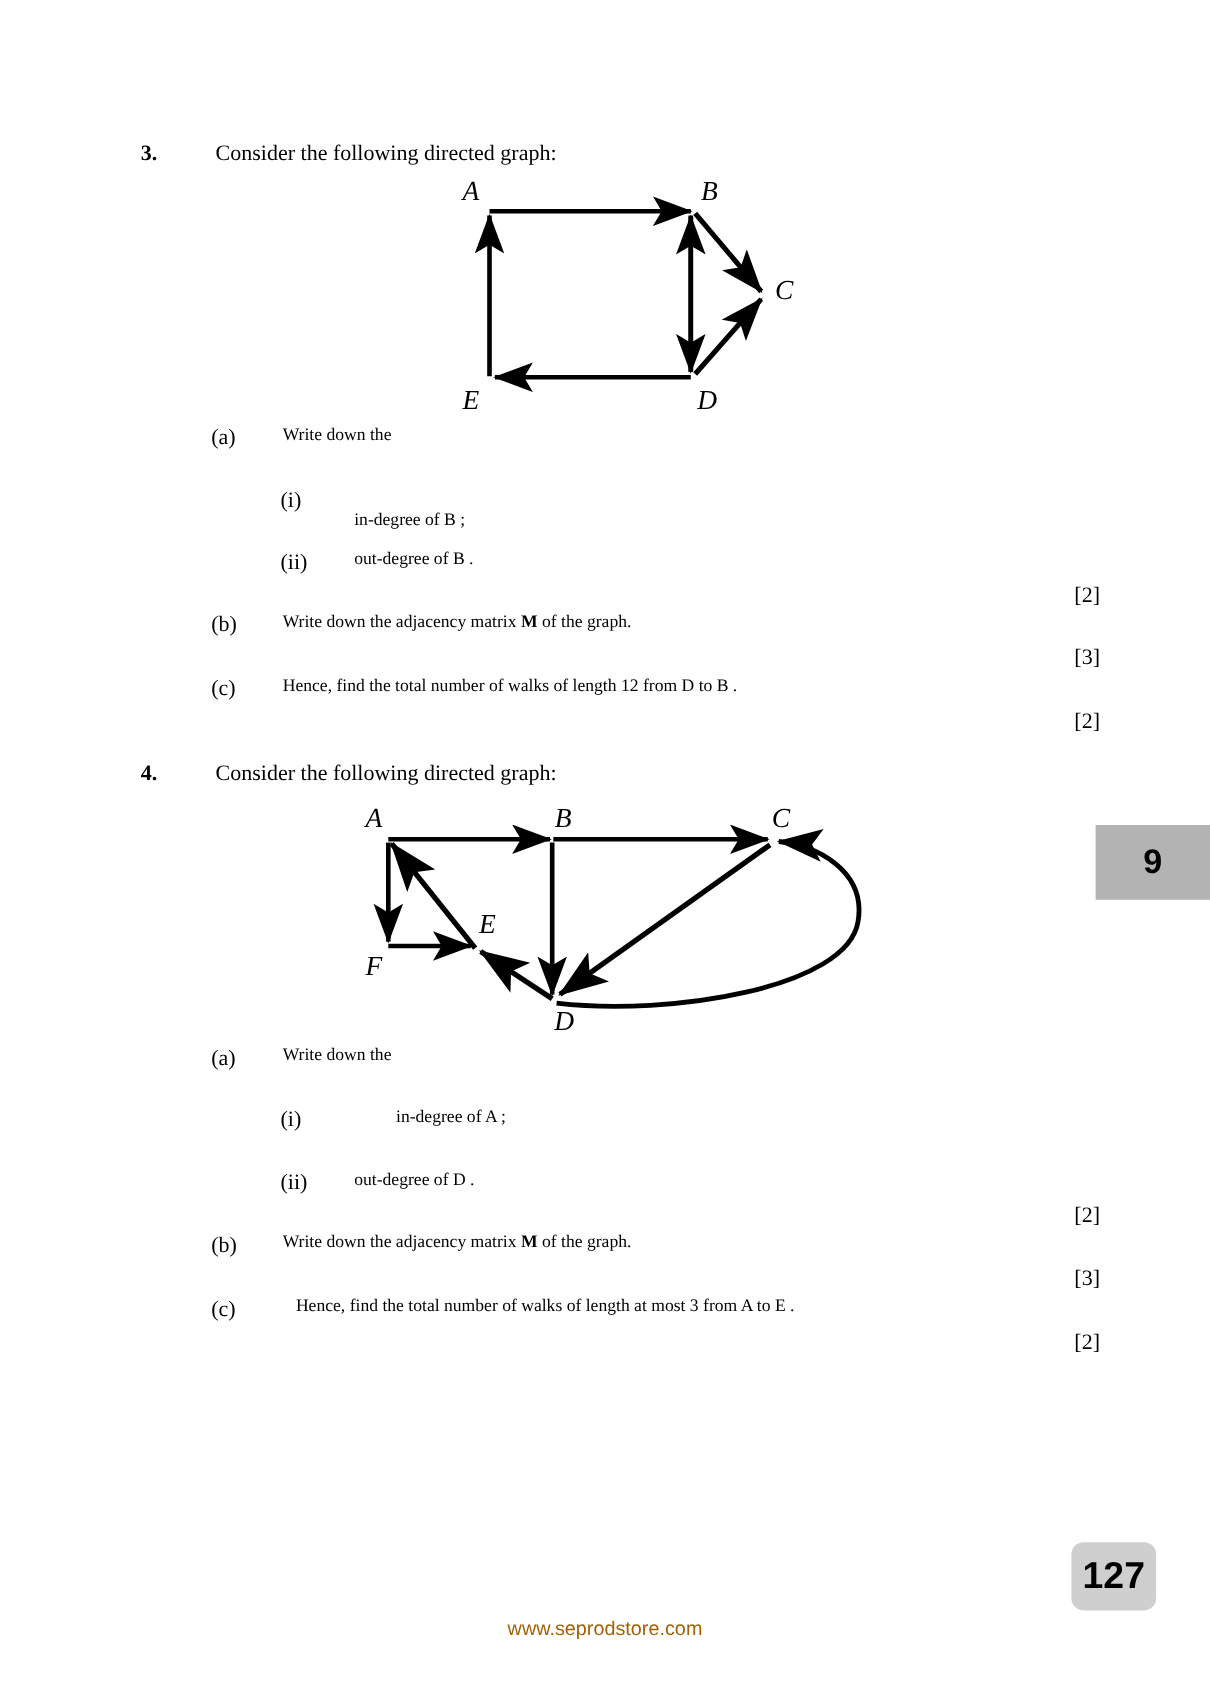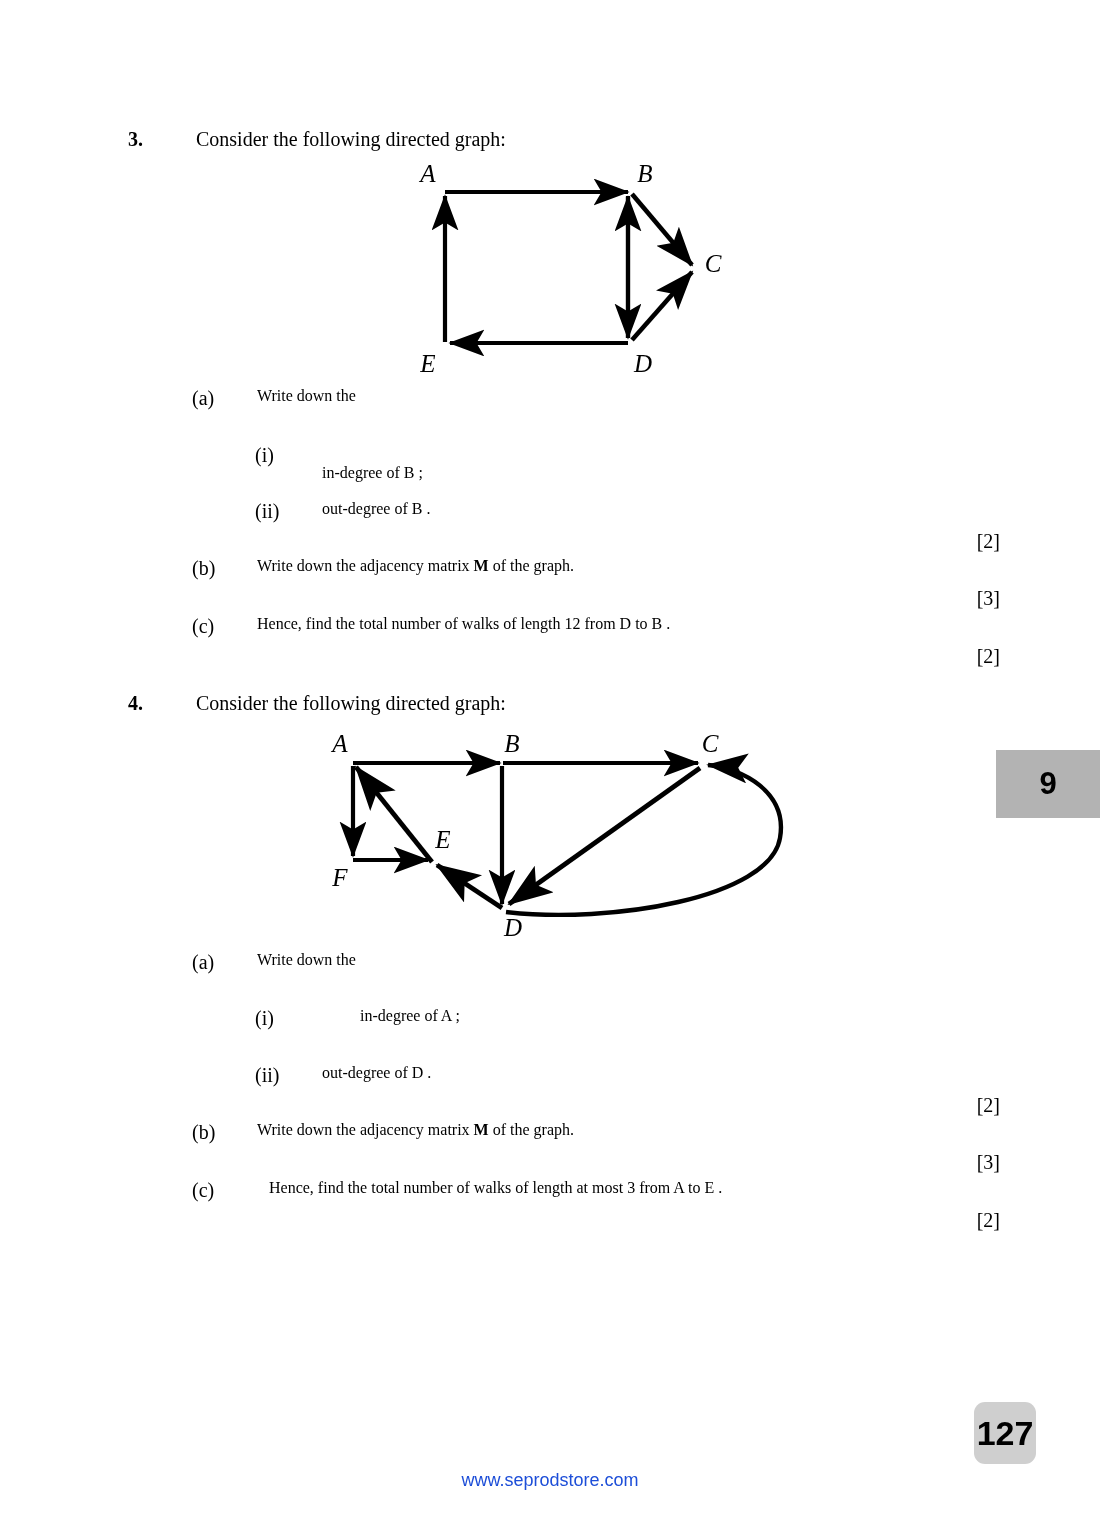--- a/index.html
+++ b/index.html
@@ -93,21 +93,21 @@
     align-items: center;
     justify-content: center;
   }
 
   .footer-url {
     position: absolute;
     width: 100%;
     text-align: center;
     font-family: "Liberation Sans", sans-serif;
     font-size: 18px;
-    color: #1d4ed8;
+    color: #a16207;
   }
 </style>
 </head>
 <body>
 
 <div class="page">
 
   <div class="qnum" style="left:128px; top:128px;">3.</div>
   <div class="qstem" style="left:196px; top:128px;">Consider the following directed graph:</div>
 
@@ -219,17 +219,17 @@
 
   <div class="marks" style="top:1151px;">[3]</div>
 
   <div class="part-label" style="left:192px; top:1179px;">(c)</div>
   <div class="part-text" style="left:257px; top:1179px;margin-left:12px;">Hence, find the total number of walks of length at most 3 from A to E .</div>
 
   <div class="marks" style="top:1209px;">[2]</div>
 
   <div class="chapter-tab" style="left:996px; top:750px; width:104px; height:68px;">9</div>
 
-  <div class="page-badge" style="left:974px; top:1402px; width:62px; height:62px;">127</div>
+  <div class="page-badge" style="left:974px; top:1402px; width:77px; height:62px;">127</div>
 
   <div class="footer-url" style="left:0; top:1470px;">www.seprodstore.com</div>
 
 </div>
 
 </body></html>

